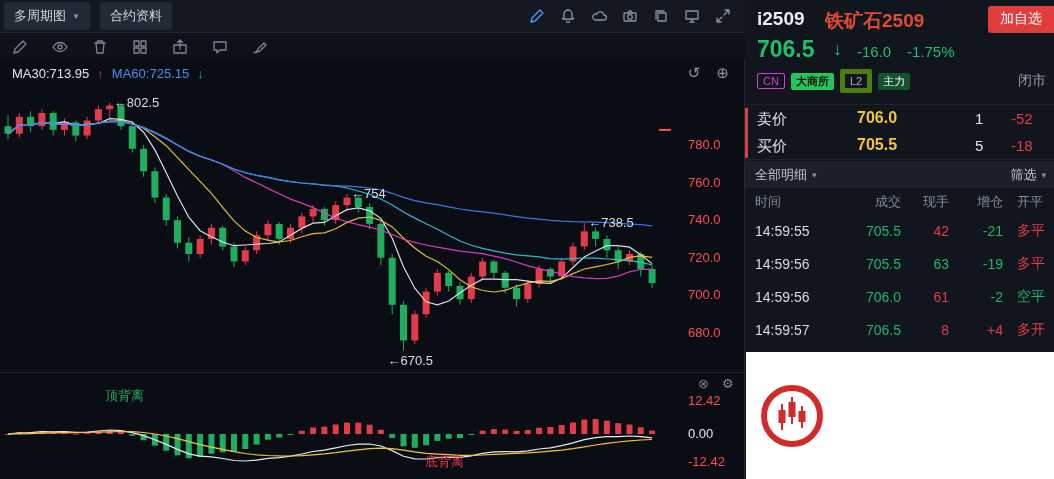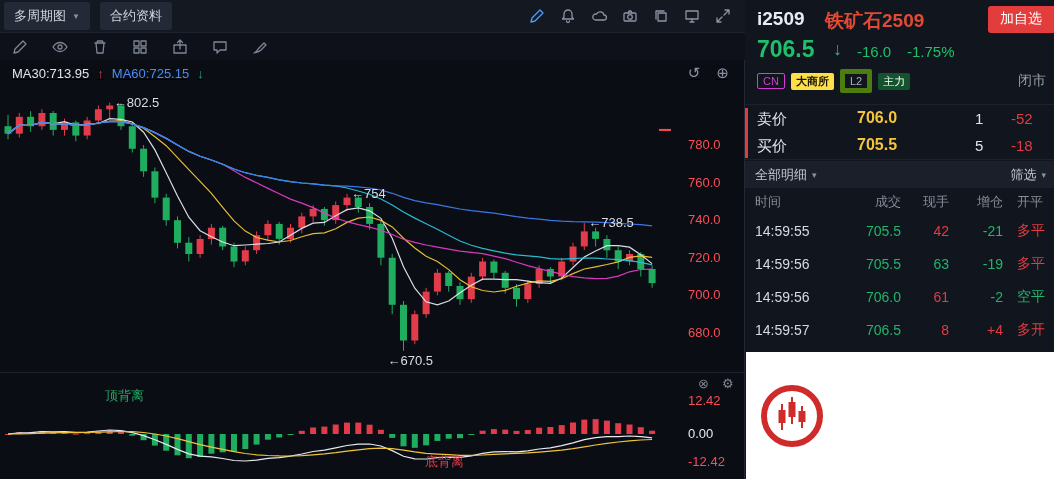--- a/index.html
+++ b/index.html
@@ -10,21 +10,21 @@
   #left{position:absolute;left:0;top:0;width:745px;height:479px;background:#0a0d14;border-right:1px solid #232834;box-sizing:border-box;}
   #toolbar1{position:absolute;left:0;top:0;width:745px;height:33px;background:#141821;border-bottom:1px solid #1d222c;display:flex;align-items:center;gap:10px;padding:0 14px 0 4px;box-sizing:border-box;}
   .tl-tab{background:#232937;color:#cfd4dd;font-size:13px;padding:5px 10px;border-radius:3px;display:flex;align-items:center;gap:6px;white-space:nowrap;cursor:pointer;}
   .tl-caret{font-size:8px;color:#8b93a3;}
   #tb1-icons{margin-left:auto;display:flex;align-items:center;gap:15px;}
   .icz{color:#8b93a3;display:flex;align-items:center;cursor:pointer;}
   .icz.blue{color:#4a9eff;}
   .icz svg{width:16px;height:16px;stroke:currentColor;fill:none;stroke-width:1.3;stroke-linecap:round;stroke-linejoin:round;}
   #toolbar2{position:absolute;left:0;top:33px;width:745px;height:27px;display:flex;align-items:center;gap:24px;padding-left:12px;box-sizing:border-box;background:#0e1119;}
   #toolbar2 .icz{color:#7e8694;}
-  #ma-row{position:absolute;left:0;top:60px;width:829px;height:26px;display:flex;align-items:center;gap:8px;padding:0 12px;box-sizing:border-box;font-size:13px;text-decoration:underline;}
+  #ma-row{position:absolute;left:0;top:60px;width:829px;height:26px;display:flex;align-items:center;gap:8px;padding:0 12px;box-sizing:border-box;font-size:13px;}
   .ma30{color:#dfe3ea;}
   .ma-up{color:#e23b4a;font-weight:bold;}
   .ma60{color:#4a8df0;}
   .ma-dn{color:#21b46a;font-weight:bold;}
   #ma-icons{margin-left:auto;display:flex;gap:16px;color:#8b93a3;font-size:15px;}
   #ma-icons span{cursor:pointer;}
   #chart-divider{position:absolute;left:0;top:372px;width:745px;height:1px;background:#1d222c;}
   #macd-icons{position:absolute;left:698px;top:376px;display:flex;gap:13px;color:#7e8694;font-size:13px;z-index:3;}
   #macd-icons span{cursor:pointer;}
 
@@ -35,21 +35,21 @@
   .rp-name{position:absolute;left:80px;top:2px;font-size:19px;font-weight:bold;color:#e34a33;}
   .rp-add{position:absolute;right:0;top:0;background:#e23c3c;color:#fff;font-size:14px;padding:4px 12px 5px 12px;border:none;border-radius:3px 0 0 3px;cursor:pointer;}
   .rp-price{position:absolute;left:0;top:36px;width:309px;height:30px;color:#1fbf6c;}
   .rp-last{position:absolute;left:12px;top:0;font-size:23px;font-weight:bold;}
   .rp-arrow{position:absolute;left:88px;top:3px;font-size:18px;font-weight:bold;}
   .rp-chg{position:absolute;left:112px;top:7px;font-size:15px;}
   .rp-chgp{position:absolute;left:162px;top:7px;font-size:15px;}
   .rp-tags{position:absolute;left:12px;top:70px;right:8px;height:22px;display:flex;align-items:center;gap:6px;font-size:11px;}
   .tag{padding:1px 5px;border-radius:2px;white-space:nowrap;}
   .tag-cn{border:1px solid #d43cd4;color:#d43cd4;}
-  .tag-exch{background:#fde047;color:#16100282;color:#1a1405;font-weight:bold;}
+  .tag-exch{background:#22c55e;color:#16100282;color:#1a1405;font-weight:bold;}
   .tag-l2{border:5px solid #4d7c0f;color:#aab1bd;}
   .tag-main{background:#14532d;color:#fff;}
   .tag-status{margin-left:auto;font-size:14px;color:#969da9;}
   #askbid{position:absolute;left:0;top:104px;width:309px;height:56px;border-top:1px solid #1d222c;border-bottom:1px solid #1d222c;box-sizing:border-box;}
   #askbid .redbar{position:absolute;left:0;top:3px;width:3px;height:50px;background:#e23c3c;}
   .ab-row{position:absolute;left:0;width:309px;height:28px;font-size:15px;}
   .ab-row.ask{top:0;} .ab-row.bid{top:27px;}
   .ab-label{position:absolute;left:12px;top:5px;color:#dfe3ea;}
   .ab-price{position:absolute;left:112px;top:4px;color:#f5c63c;font-weight:bold;font-size:16px;}
   .ab-lots{position:absolute;left:230px;top:5px;color:#dfe3ea;}

